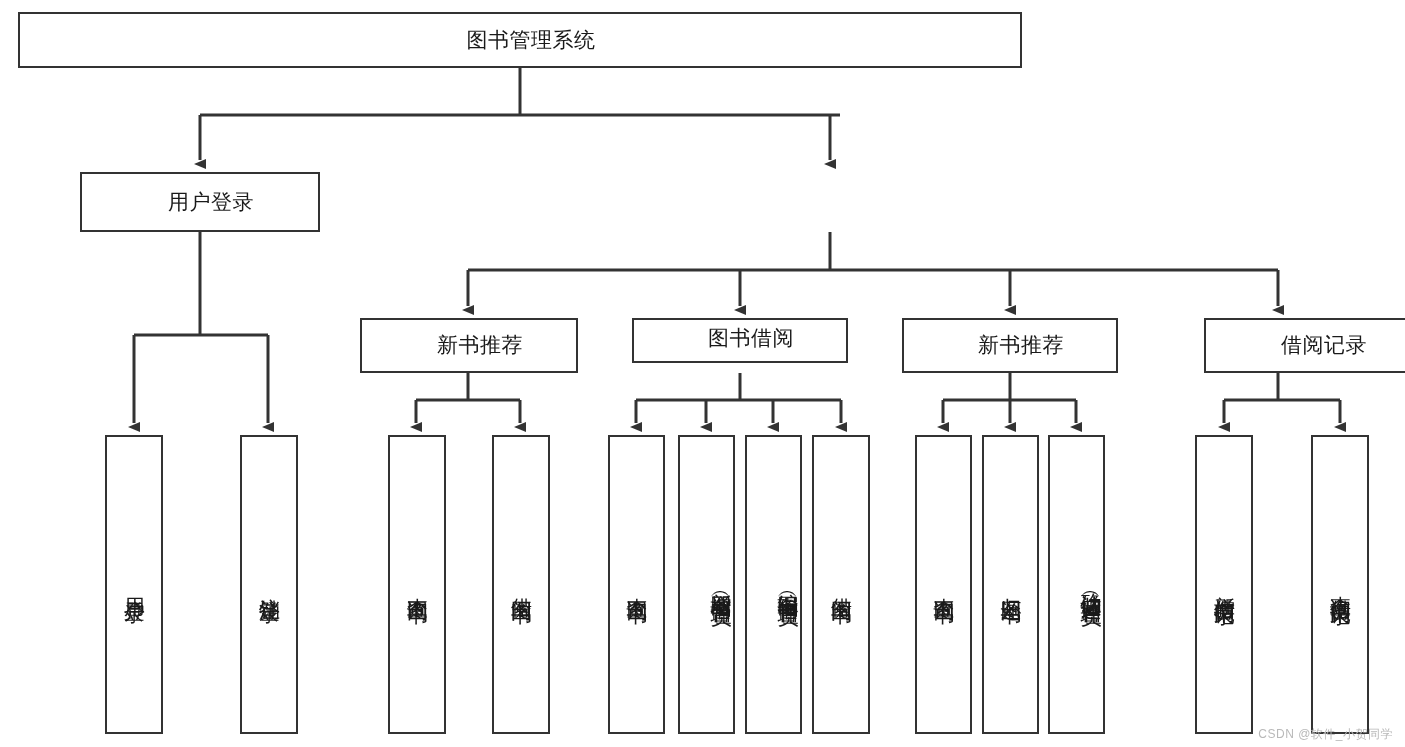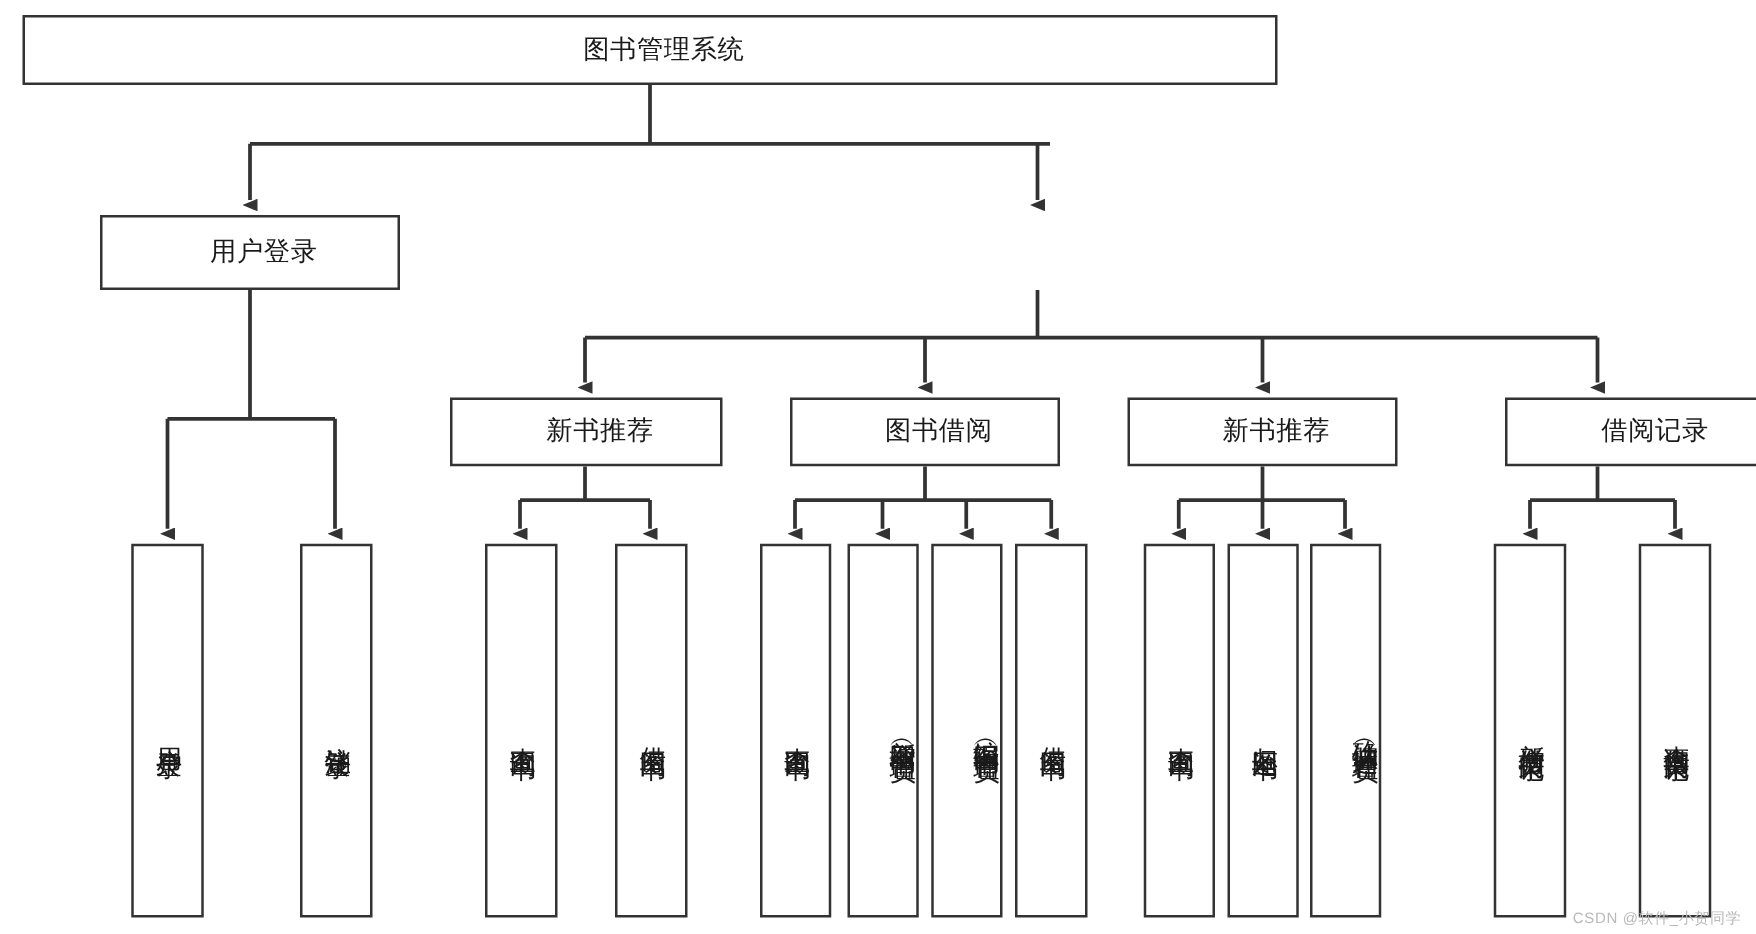--- a/index.html
+++ b/index.html
@@ -121,21 +121,21 @@
     <span>图书管理系统</span>
   </div>
 
   <div class="node h" style="left:80px; top:172px; width:240px; height:60px;">
     <span>用户登录</span>
   </div>
 
   <div class="node h" style="left:360px; top:318px; width:218px; height:55px;">
     <span>新书推荐</span>
   </div>
-  <div class="node h" style="left:632px; top:318px; width:216px; height:55px;">
+  <div class="node h" style="left:632px; top:318px; width:216px; height:45px;font-family:Liberation Mono, monospace;">
     <span>图书借阅</span>
   </div>
   <div class="node h" style="left:902px; top:318px; width:216px; height:55px;">
     <span>新书推荐</span>
   </div>
   <div class="node h" style="left:1204px; top:318px; width:218px; height:55px;">
     <span>借阅记录</span>
   </div>
 
   <div class="node v" style="left:105px; top:435px; width:58px; height:299px;">

